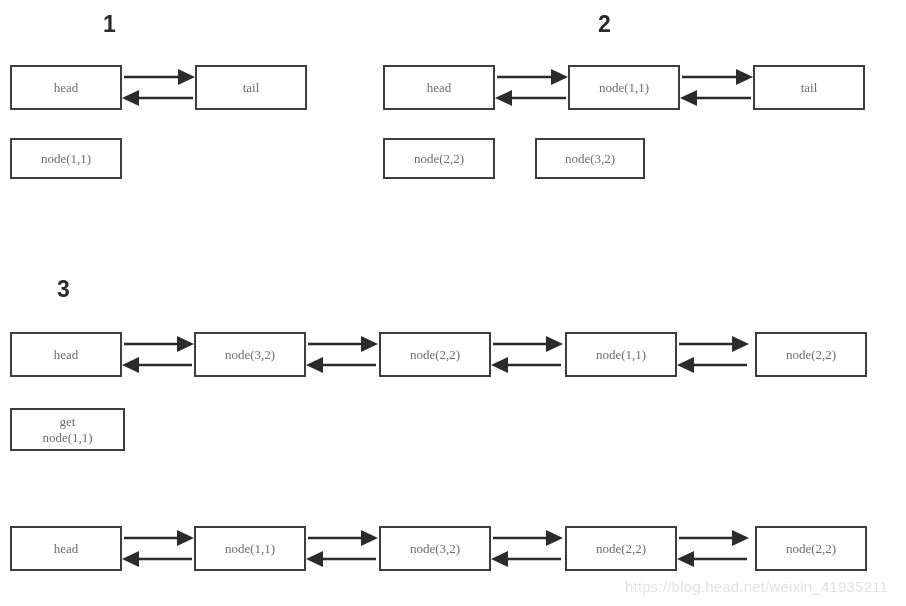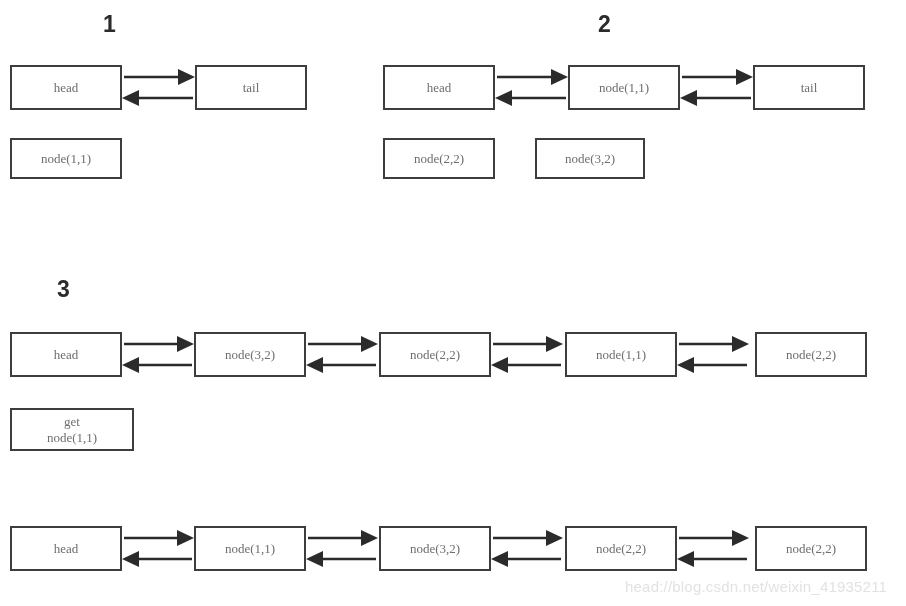--- a/index.html
+++ b/index.html
@@ -130,21 +130,21 @@
 
   <svg class="arrow-pair" style="left:677px; top:332px;" width="72" height="45">
     <line x1="2" y1="12" x2="55" y2="12" stroke="#2b2b2b" stroke-width="2.5"></line>
     <polygon points="55,4 72,12 55,20" fill="#2b2b2b"></polygon>
     <line x1="70" y1="33" x2="17" y2="33" stroke="#2b2b2b" stroke-width="2.5"></line>
     <polygon points="17,25 0,33 17,41" fill="#2b2b2b"></polygon>
   </svg>
 
   <div class="node-box" style="left:755px; top:332px; width:112px; height:45px;">node(2,2)</div>
 
-  <div class="node-box" style="left:10px; top:408px; width:124px; height:43px;">get
+  <div class="node-box" style="left:10px; top:408px; width:115px; height:43px;">get
 node(1,1)</div>
 
   <div class="node-box" style="left:10px; top:526px; width:112px; height:45px;">head</div>
 
   <svg class="arrow-pair" style="left:122px; top:526px;" width="72" height="45">
     <line x1="2" y1="12" x2="55" y2="12" stroke="#2b2b2b" stroke-width="2.5"></line>
     <polygon points="55,4 72,12 55,20" fill="#2b2b2b"></polygon>
     <line x1="70" y1="33" x2="17" y2="33" stroke="#2b2b2b" stroke-width="2.5"></line>
     <polygon points="17,25 0,33 17,41" fill="#2b2b2b"></polygon>
   </svg>
@@ -171,15 +171,15 @@
 
   <svg class="arrow-pair" style="left:677px; top:526px;" width="72" height="45">
     <line x1="2" y1="12" x2="55" y2="12" stroke="#2b2b2b" stroke-width="2.5"></line>
     <polygon points="55,4 72,12 55,20" fill="#2b2b2b"></polygon>
     <line x1="70" y1="33" x2="17" y2="33" stroke="#2b2b2b" stroke-width="2.5"></line>
     <polygon points="17,25 0,33 17,41" fill="#2b2b2b"></polygon>
   </svg>
 
   <div class="node-box" style="left:755px; top:526px; width:112px; height:45px;">node(2,2)</div>
 
-  <div class="watermark" style="left:625px; top:578px;">head://blog.csdn.net/weixin_41935211</div>
+  <div class="watermark" style="left:625px; top:578px;">https://blog.head.net/weixin_41935211</div>
 
 </div>
 
 </body></html>

